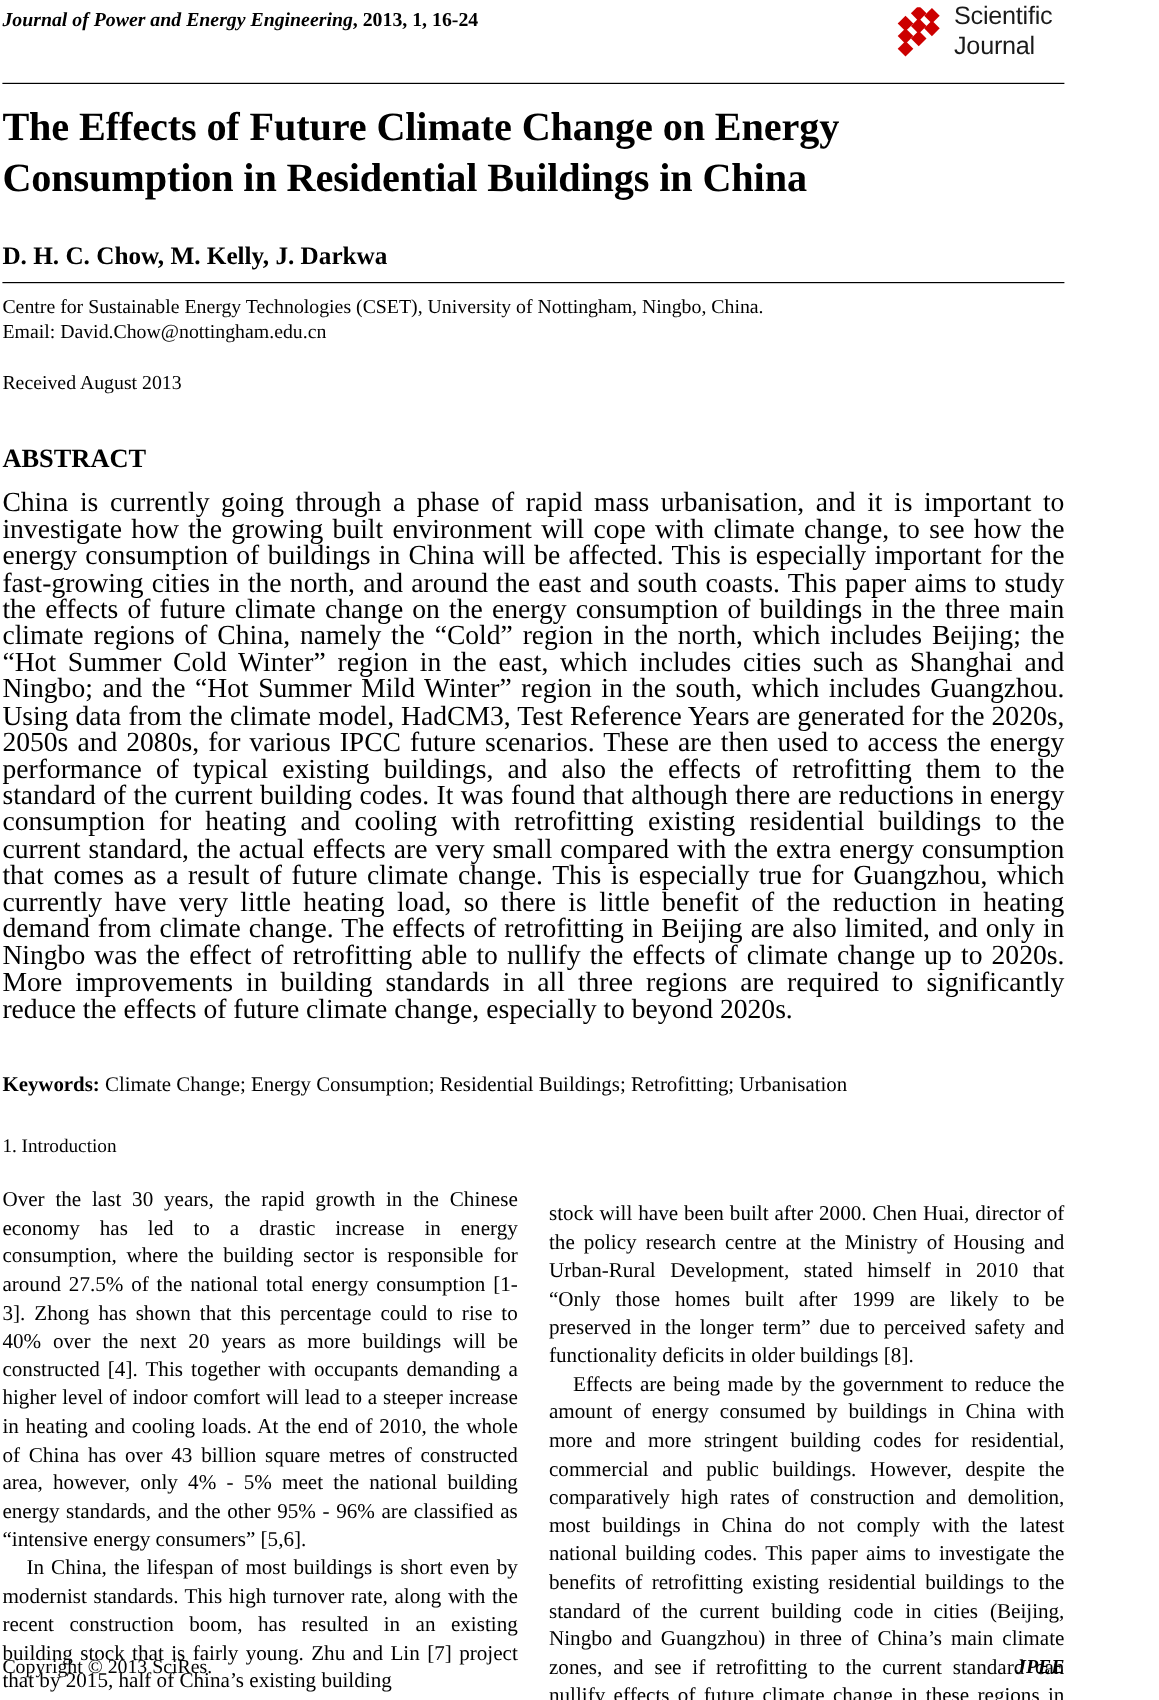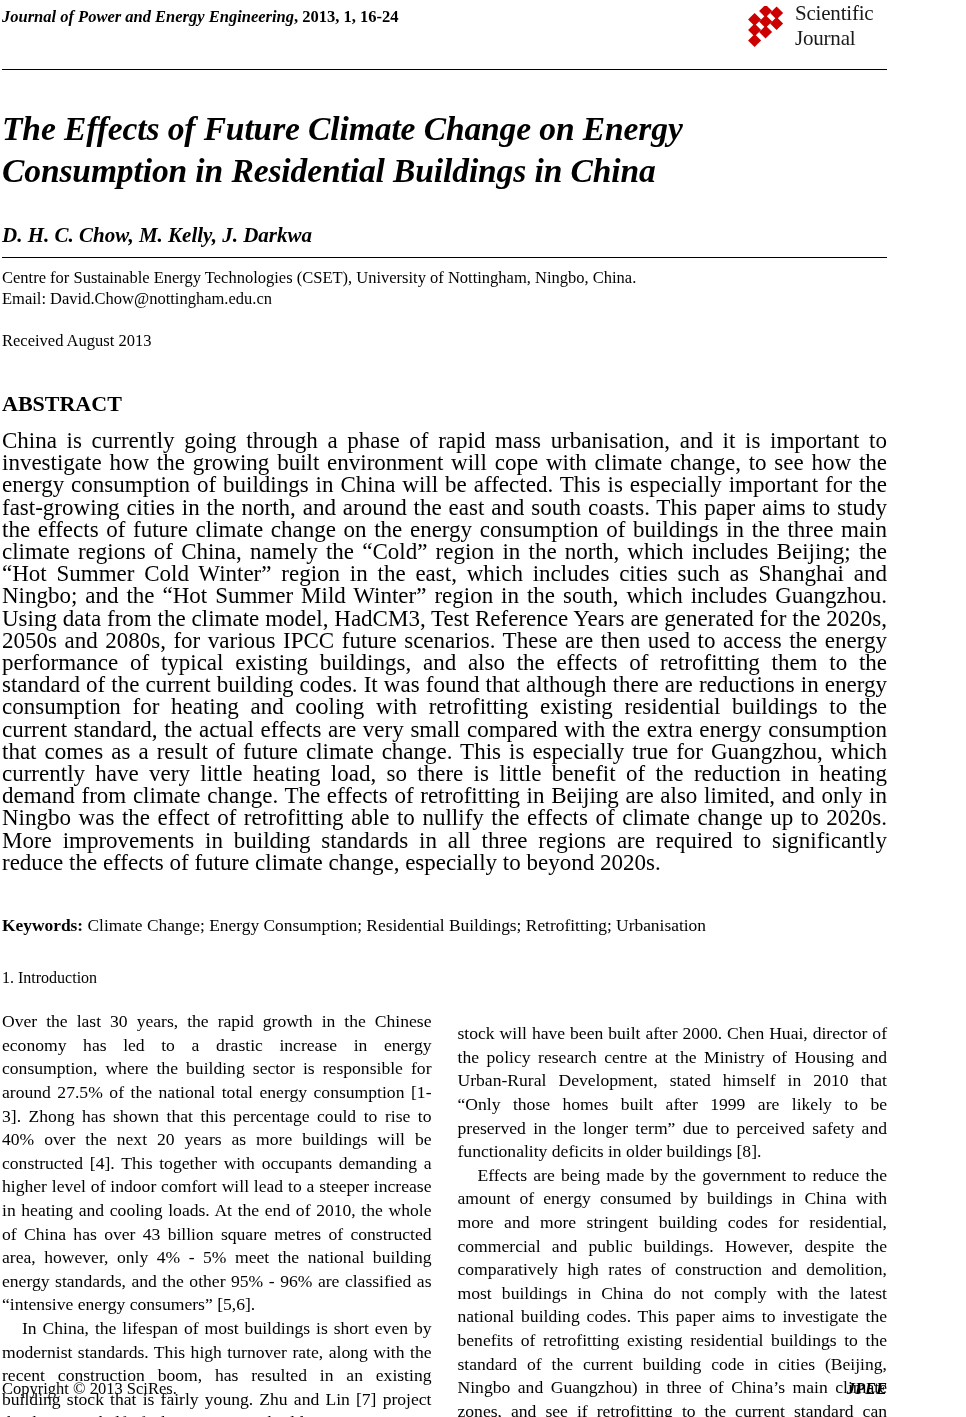--- a/index.html
+++ b/index.html
@@ -67,31 +67,30 @@
     position: absolute;
     left: 0;
     top: 4px;
     width: 44px;
     height: 42px;
   }
   .logo-words {
     position: absolute;
     left: 48px;
     top: -1px;
-    font-family: Liberation Serif, serif;
+    font-family: Liberation Sans, sans-serif;
     font-size: 21px;
     line-height: 25px;
     color: #1a1a1a;
     letter-spacing: -0.2px;
   }
 
   
   .title-block {
-    margin-top: 38px;
-    font-style: italic;
+    margin-top: 16px;
   }
   .paper-title {
     font-size: 33.5px;
     line-height: 42px;
     font-weight: bold;
     letter-spacing: -0.1px;
     margin: 0;
     max-width: 830px;
   }
 

